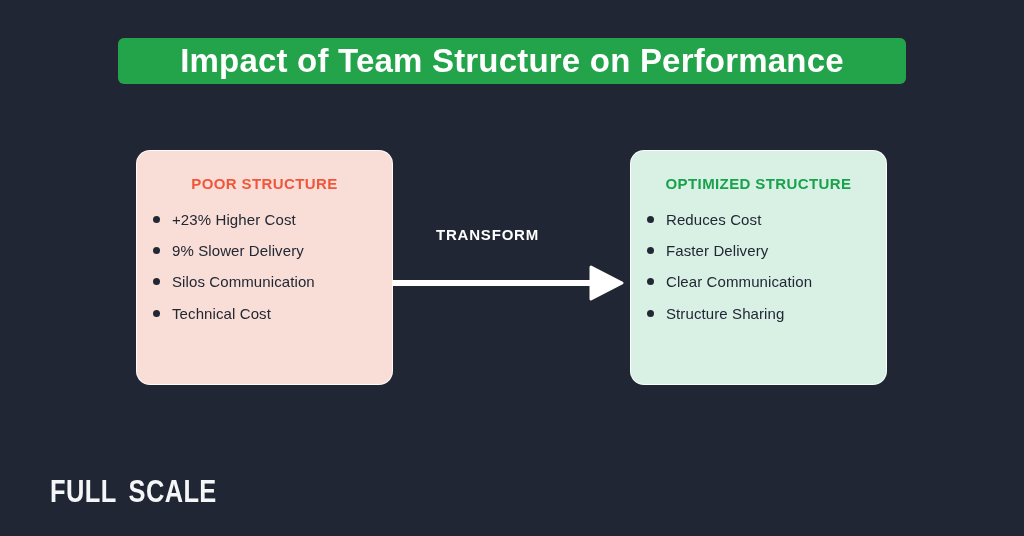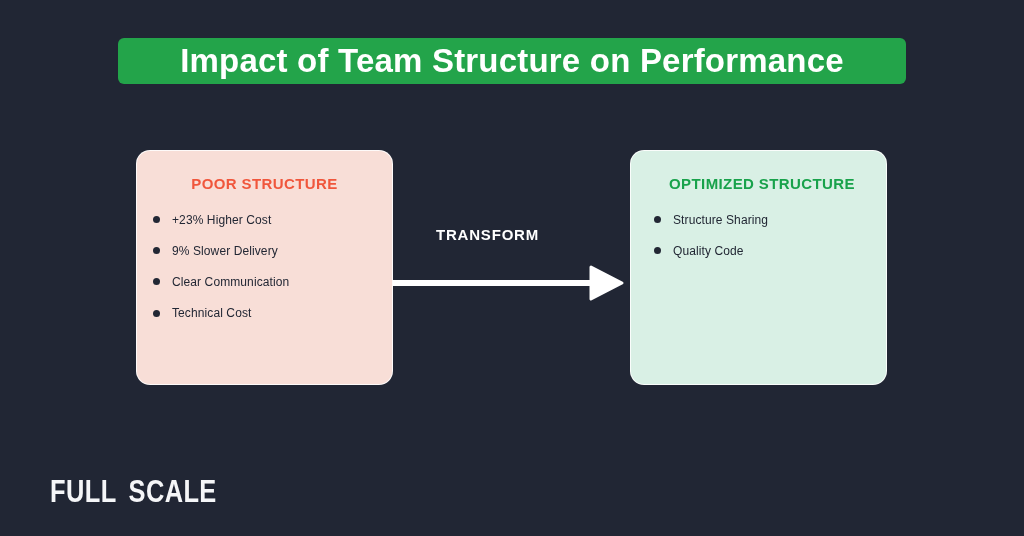--- a/index.html
+++ b/index.html
@@ -15,39 +15,39 @@
   }
   .title-banner span{
     color:#ffffff;font-size:33px;font-weight:bold;letter-spacing:.2px;white-space:nowrap;
   }
   .card{
     position:absolute;top:150px;width:257px;height:235px;
     border-radius:14px;border:1.5px solid rgba(255,255,255,.85);
     box-sizing:border-box;
   }
   .card-poor{left:136px;background:#f8ded7;}
-  .card-optimized{left:630px;background:#d9f0e5;padding-left:7px;}
+  .card-optimized{left:630px;background:#d9f0e5;}
   .card-title{
     margin:24px 0 0 0;text-align:center;
     font-size:15px;font-weight:bold;letter-spacing:.4px;
   }
   .card-title.poor{color:#f0563c;}
   .card-title.optimized{color:#18a24b;}
   .bullets{
     list-style:none;margin:12px 0 0 0;padding:0;
   }
   .bullets li{
     display:flex;align-items:center;height:31.2px;padding-left:16px;
   }
   .dot{
     width:7px;height:7px;border-radius:50%;background:#222734;
     margin-right:12px;flex:0 0 auto;
   }
   .li-text{
-    color:#222734;font-size:12px;letter-spacing:.1px;white-space:nowrap;
+    color:#222734;font-size:15px;letter-spacing:.1px;white-space:nowrap;
   }
   .transform-label{
     position:absolute;left:436px;top:226px;width:150px;
     color:#ffffff;font-size:15px;font-weight:bold;letter-spacing:.8px;
   }
   .arrow-svg{position:absolute;left:390px;top:262px;}
   .logo{
     position:absolute;left:50px;top:473px;
     color:#f5f6f8;font-size:31px;font-weight:bold;
     letter-spacing:.5px;word-spacing:6px;white-space:nowrap;
@@ -69,45 +69,53 @@
       <li>
         <span class="dot"></span>
         <span class="li-text">+23% Higher Cost</span>
       </li>
       <li>
         <span class="dot"></span>
         <span class="li-text">9% Slower Delivery</span>
       </li>
       <li>
         <span class="dot"></span>
-        <span class="li-text">Clear Communication</span>
+        <span class="li-text">Silos Communication</span>
       </li>
       <li>
         <span class="dot"></span>
         <span class="li-text">Technical Cost</span>
       </li>
     </ul>
   </div>
 
   <div class="transform-label">TRANSFORM</div>
 
   <svg class="arrow-svg" width="240" height="42" viewBox="0 0 240 42">
     <line x1="3" y1="21" x2="207" y2="21" stroke="#ffffff" stroke-width="6"></line>
     <path d="M201,5 L232,21 L201,37 Z" fill="#ffffff" stroke="#ffffff" stroke-width="3" stroke-linejoin="round"></path>
   </svg>
 
   <div class="card card-optimized">
     <h2 class="card-title optimized">OPTIMIZED STRUCTURE</h2>
     <ul class="bullets">
       <li>
         <span class="dot"></span>
-        <span class="li-text">Structure Sharing</span>
+        <span class="li-text">Reduces Cost</span>
       </li>
       <li>
         <span class="dot"></span>
-        <span class="li-text">Quality Code</span>
+        <span class="li-text">Faster Delivery</span>
+      </li>
+      <li>
+        <span class="dot"></span>
+        <span class="li-text">Clear Communication</span>
+      </li>
+      <li>
+        <span class="dot"></span>
+        <span class="li-text">Structure Sharing</span>
       </li>
     </ul>
   </div>
 
   <div class="logo">FULL SCALE</div>
 
 </div>
 
 </body></html>

